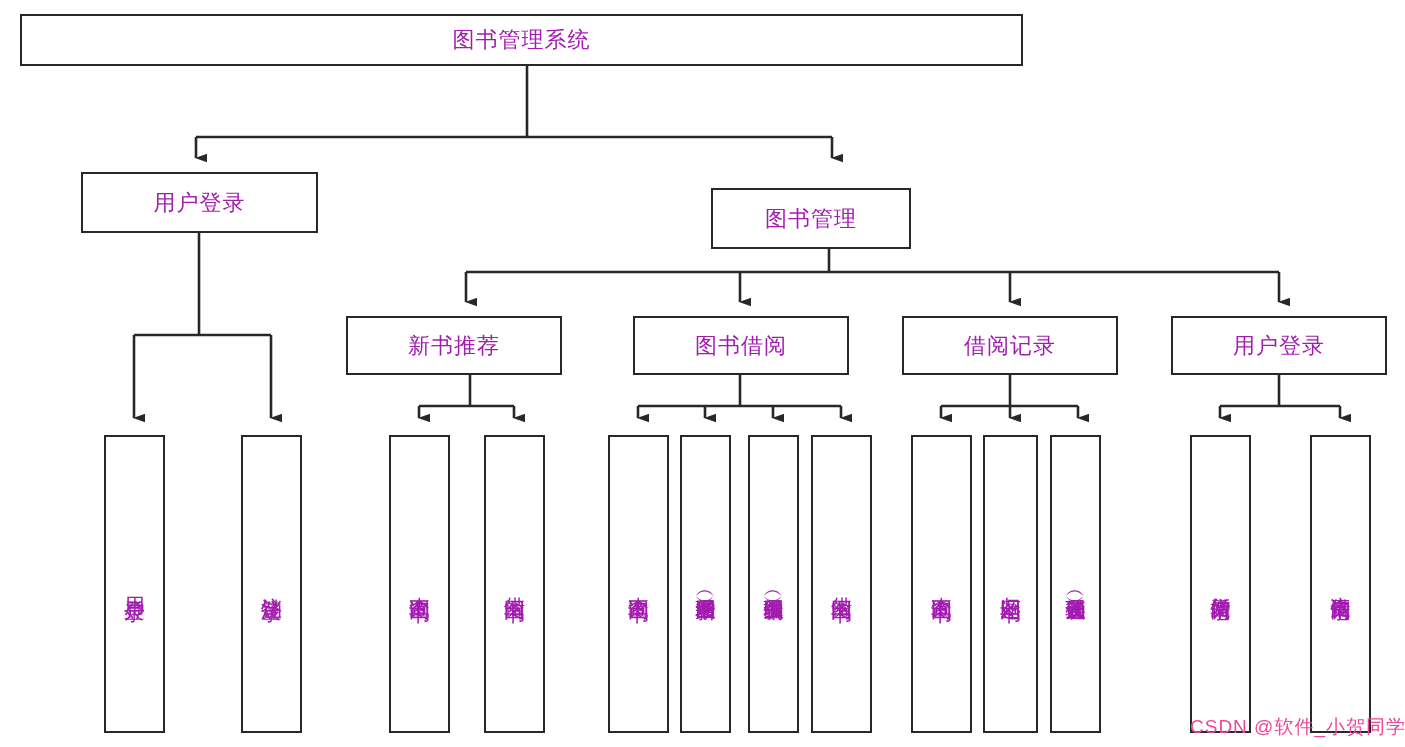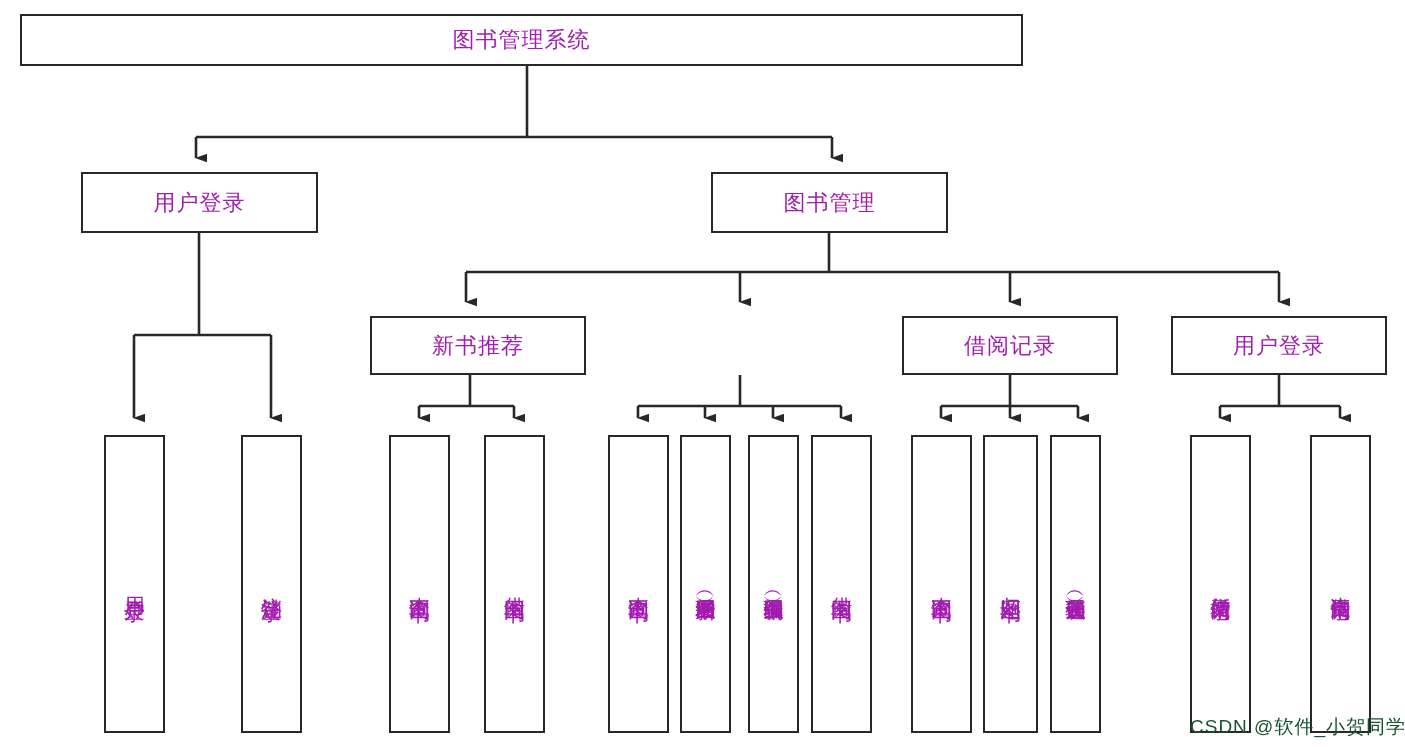--- a/index.html
+++ b/index.html
@@ -50,21 +50,21 @@
     white-space: nowrap;
     overflow: hidden;
   }
   .node.vert .vlabel {
     writing-mode: vertical-rl;
     text-orientation: upright;
     display: block;
   }
   .watermark {
     position: absolute;
-    color: #14532d;
+    color: #ec4899;
     font-size: 19px;
     letter-spacing: 1px;
     white-space: nowrap;
     user-select: none;
   }
 </style>
 </head>
 <body>
 
 <div id="canvas">
@@ -120,28 +120,31 @@
   </svg>
 
   <div class="node horiz" style="left:20px; top:14px; width:1003px; height:52px;">
     <span>图书管理系统</span>
   </div>
 
   <div class="node horiz" style="left:81px; top:172px; width:237px; height:61px;">
     <span>用户登录</span>
   </div>
 
-  <div class="node horiz" style="left:711px; top:172px; width:237px; height:61px;">
+  <div class="node horiz" style="left:711px; top:188px; width:200px; height:61px;">
     <span>图书管理</span>
   </div>
 
-  <div class="node horiz" style="left:370px; top:316px; width:216px; height:59px;">
+  <div class="node horiz" style="left:346px; top:316px; width:216px; height:59px;">
     <span>新书推荐</span>
   </div>
 
+  <div class="node horiz" style="left:633px; top:316px; width:216px; height:59px;">
+    <span>图书借阅</span>
+  </div>
 
   <div class="node horiz" style="left:902px; top:316px; width:216px; height:59px;">
     <span>借阅记录</span>
   </div>
 
   <div class="node horiz" style="left:1171px; top:316px; width:216px; height:59px;">
     <span>用户登录</span>
   </div>
 
   <div class="node vert" style="left:104px; top:435px; width:61px; height:298px;">

